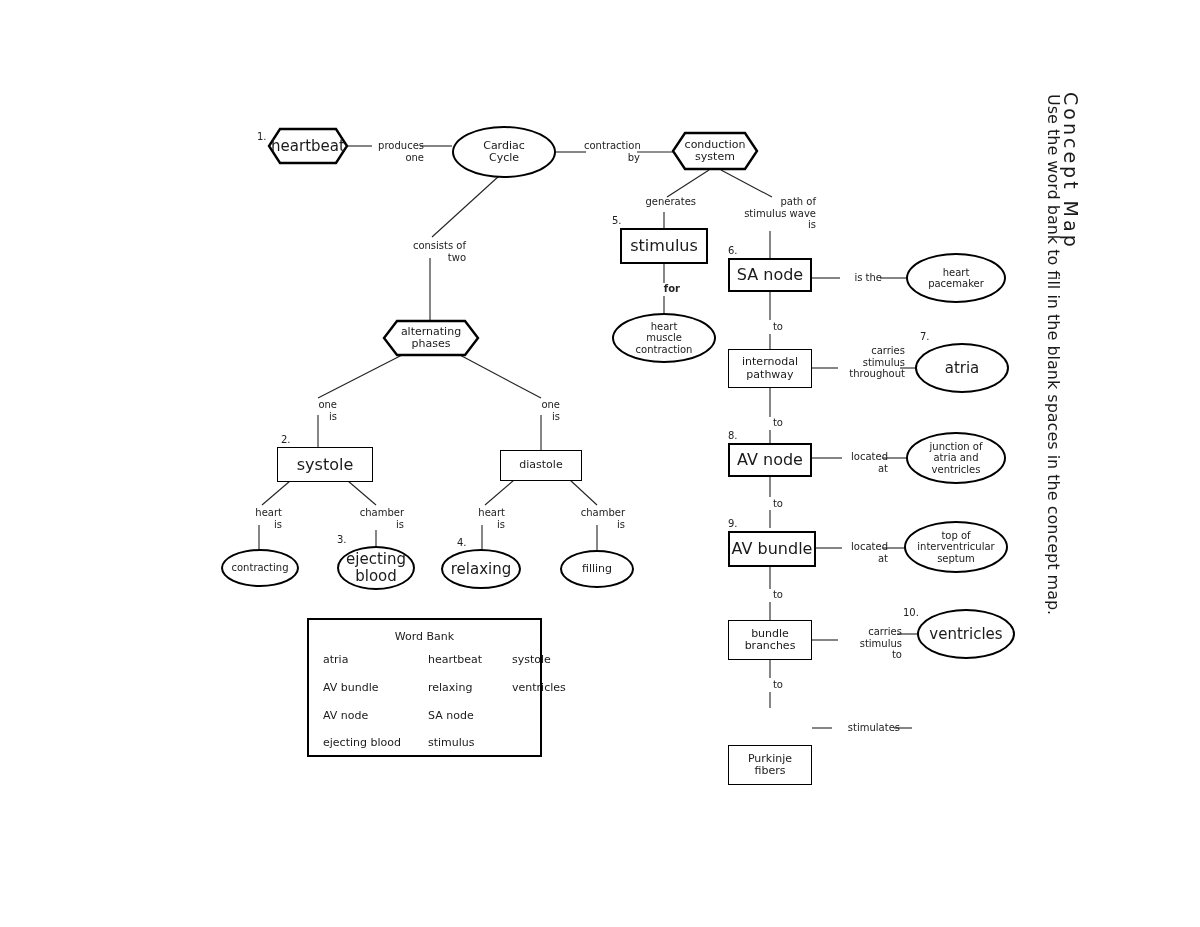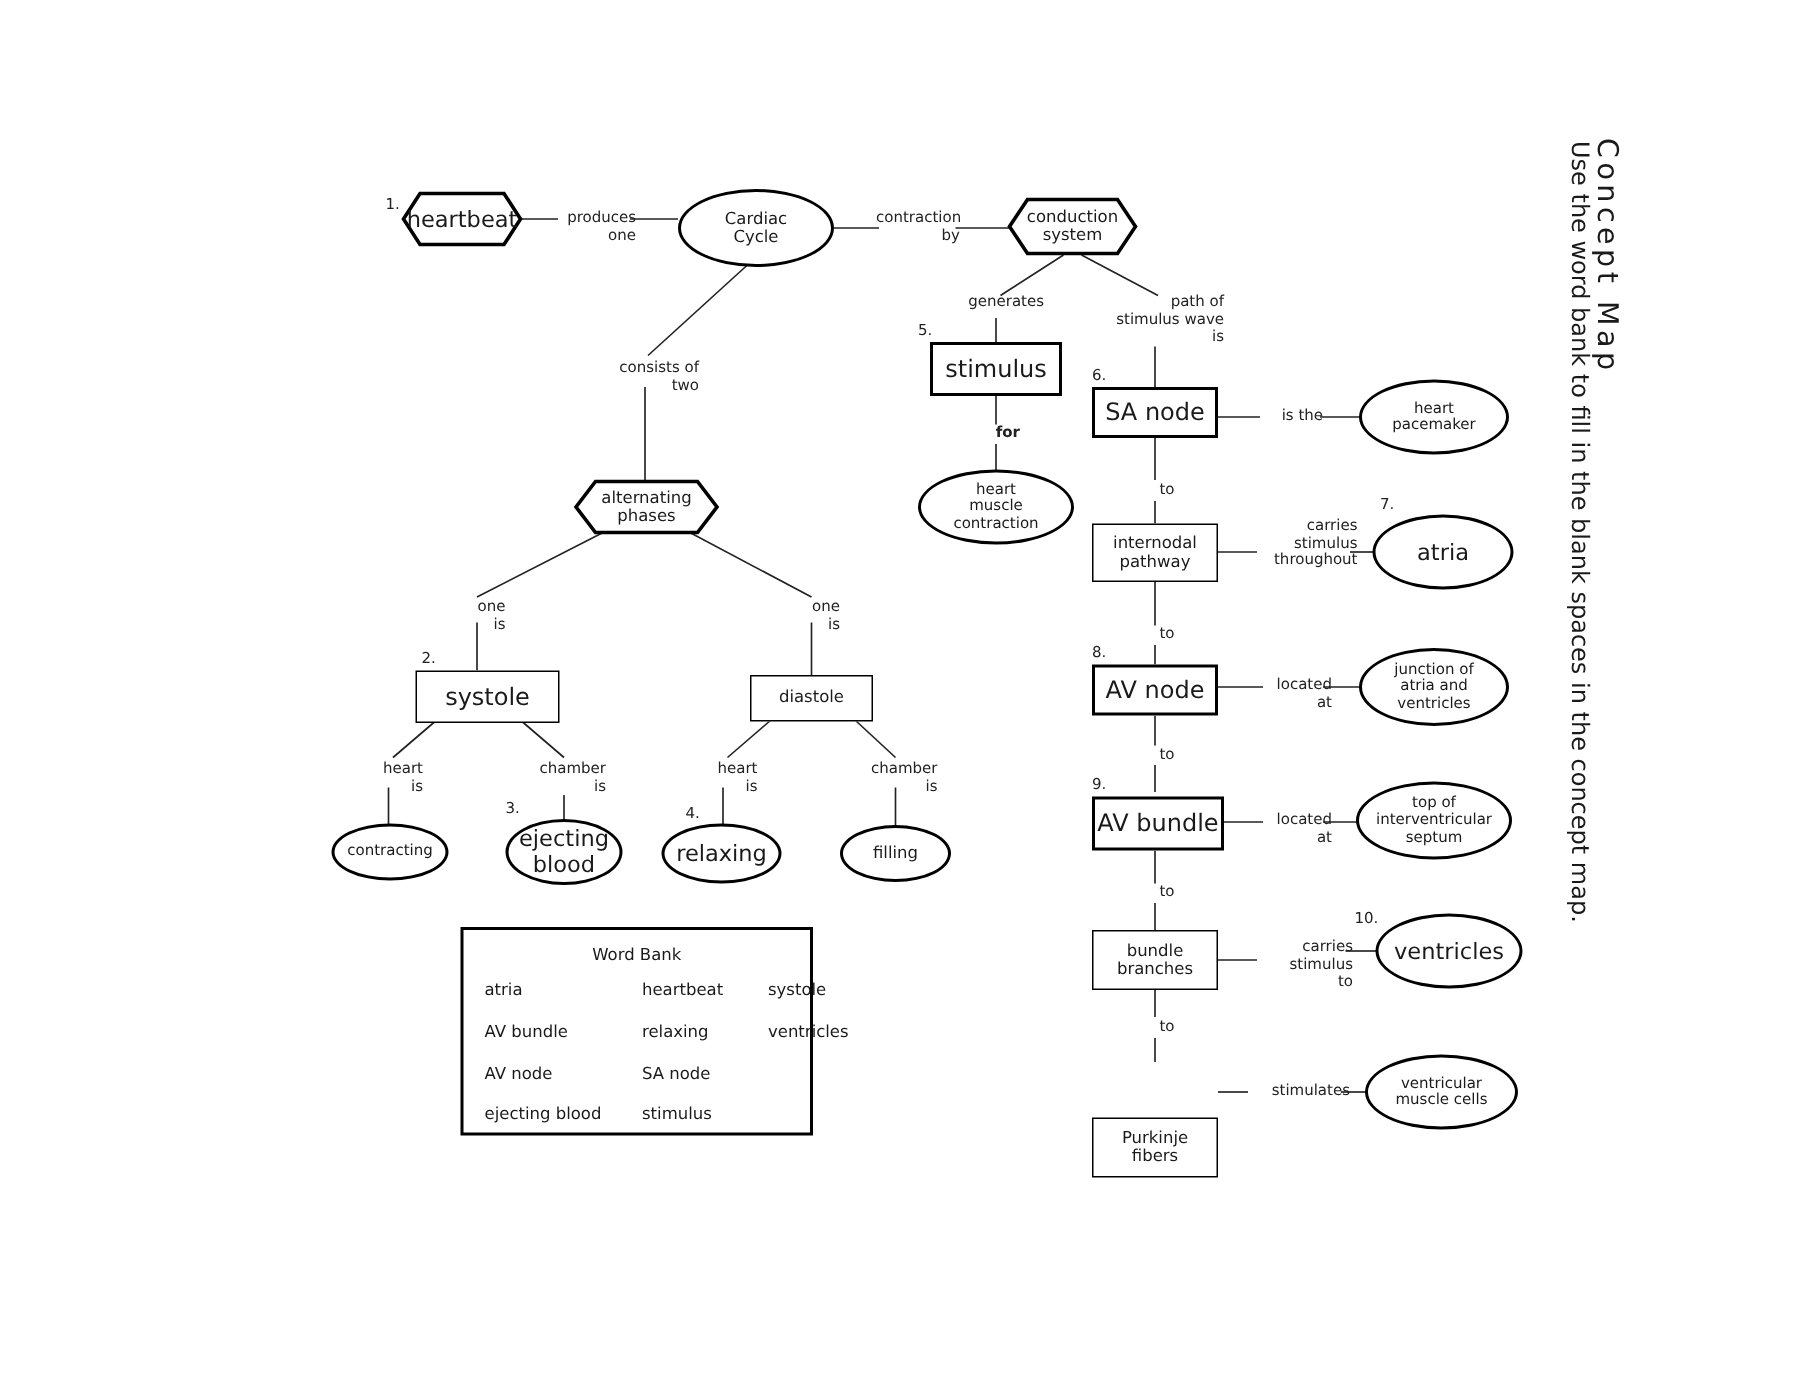--- a/index.html
+++ b/index.html
@@ -193,24 +193,20 @@
     <span class="lbl" style="white-space:pre-line;">top of
 interventricular
 septum</span>
   </div>
 
   <div class="node ellipse f15" style="left:917px;top:609px;width:98px;height:50px;">
     <span class="lbl">ventricles</span>
   </div>
   <div class="num" style="left:903px;top:607px;">10.</div>
 
-  <div class="node ellipse f10" style="left:910px;top:703px;width:102px;height:50px;">
-    <span class="lbl" style="white-space:pre-line;">ventricular
-muscle cells</span>
-  </div>
 
   <div class="node ellipse f10" style="left:221px;top:549px;width:78px;height:38px;">
     <span class="lbl">contracting</span>
   </div>
 
   <div class="node ellipse f15" style="left:337px;top:546px;width:78px;height:44px;">
     <span class="lbl" style="white-space:pre-line;">ejecting
 blood</span>
   </div>
   <div class="num" style="left:337px;top:534px;">3.</div>

